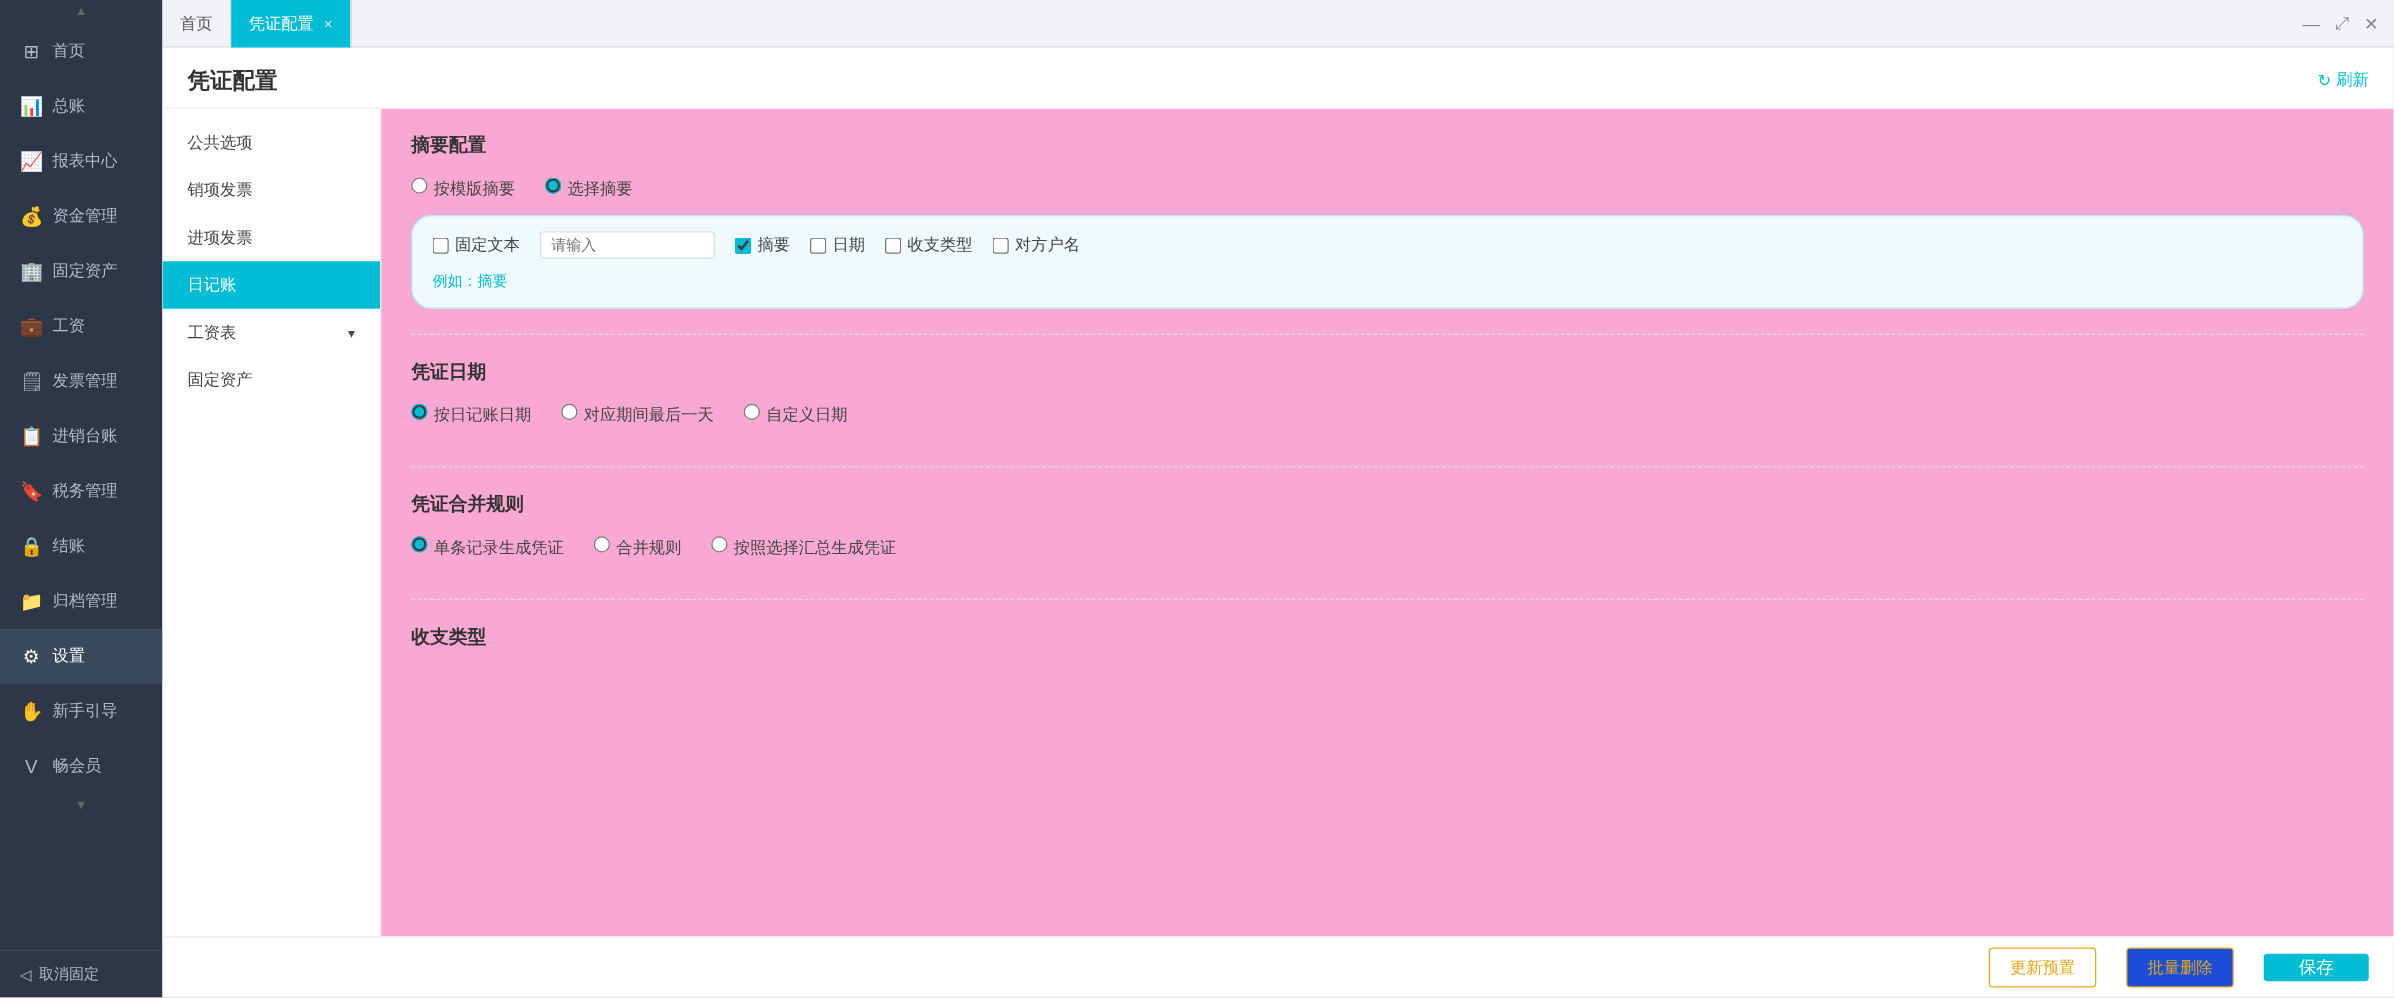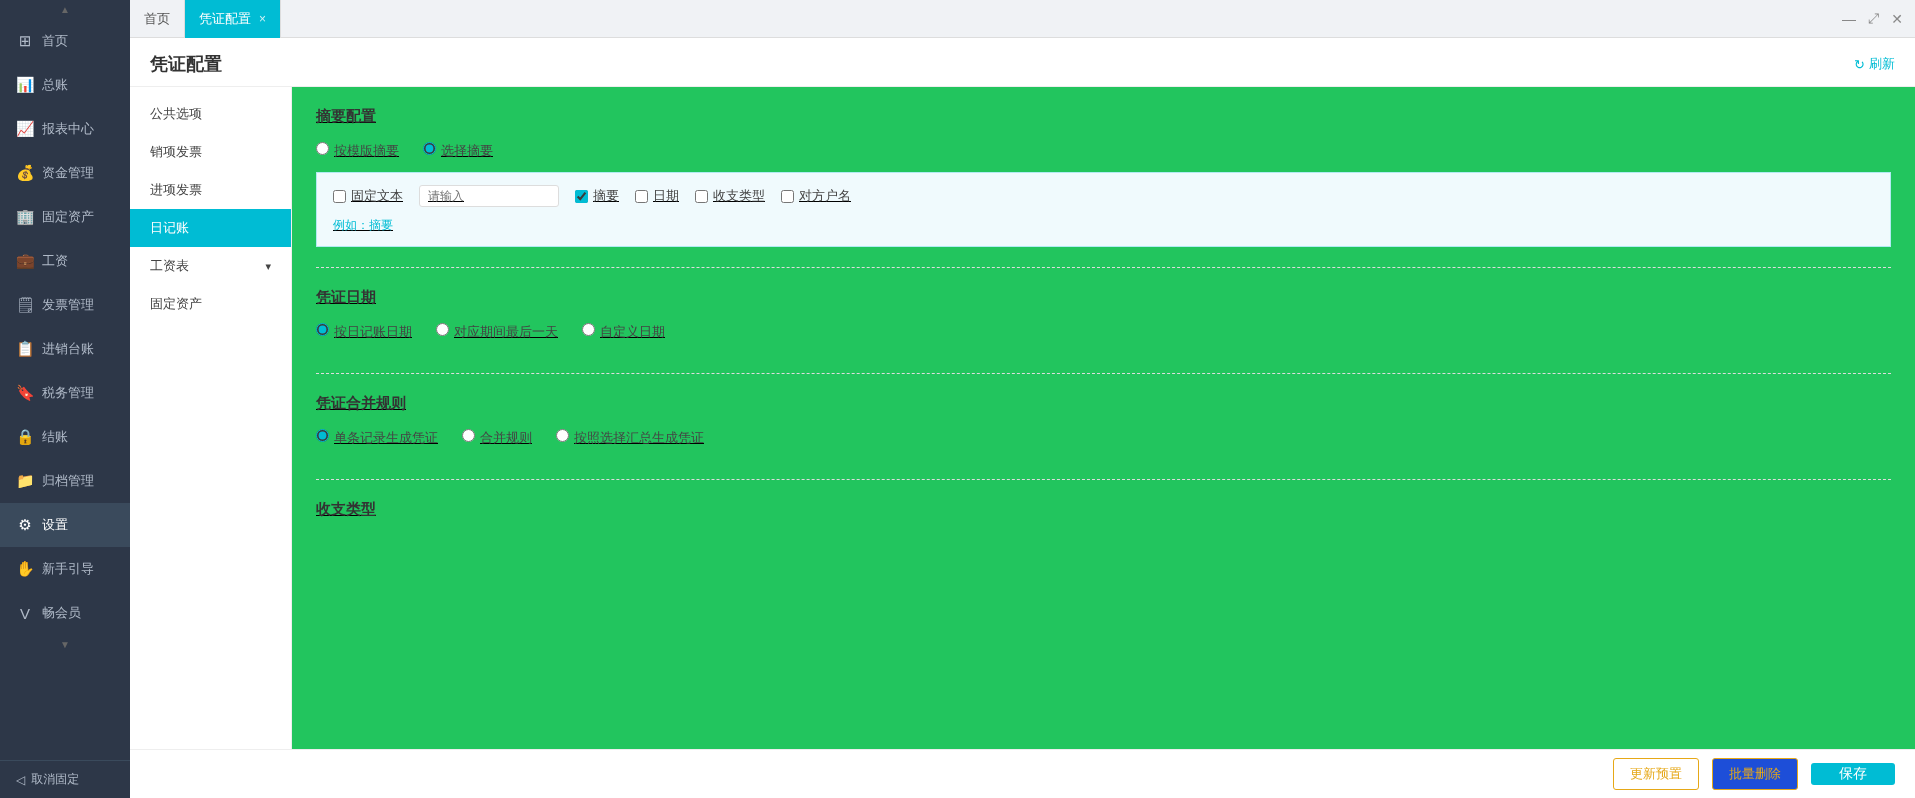--- a/index.html
+++ b/index.html
@@ -123,21 +123,21 @@
     
     .content-area {
       display: flex;
       flex: 1;
       overflow: hidden;
       background: #fff;
     }
 
     
     .left-nav {
-      width: 162px;
+      width: 175px;
       flex-shrink: 0;
       border-right: 1px solid #eee;
       background: #fff;
       padding-top: 8px;
     }
     .left-nav-item {
       padding: 10px 20px;
       cursor: pointer;
       color: #444;
       font-size: 13px;
@@ -148,23 +148,22 @@
     .left-nav-item.active {
       background: #00bcd4;
       color: #fff;
     }
 
     
     .right-content {
       flex: 1;
       overflow-y: auto;
       padding: 20px 24px;
-      background: #22c55e;
+      background: #f9a8d4;
       position: relative;
-      text-decoration: underline;
     }
 
     
     .section {
       margin-bottom: 0;
       padding-bottom: 20px;
       border-bottom: 1px dashed #ddd;
       margin-bottom: 20px;
     }
     .section:last-child { border-bottom: none; }
@@ -191,21 +190,21 @@
     }
     .radio-option input[type="radio"] {
       accent-color: #00bcd4;
       cursor: pointer;
     }
 
     
     .checkbox-options-box {
       background: #f0fafd;
       border: 1px solid #b2ebf2;
-      border-radius: 0;
+      border-radius: 16px;
       padding: 12px 16px;
       margin-top: 8px;
     }
     .checkbox-row {
       display: flex;
       align-items: center;
       gap: 16px;
       margin-bottom: 10px;
       flex-wrap: wrap;
     }
@@ -232,21 +231,21 @@
     .example-text {
       color: #00bcd4;
       font-size: 12px;
     }
 
     
     .bottom-bar {
       display: flex;
       align-items: center;
       justify-content: flex-end;
-      gap: 13px;
+      gap: 24px;
       padding: 8px 20px;
       background: #fff;
       border-top: 1px solid #eee;
       flex-shrink: 0;
     }
     .btn-outline {
       padding: 6px 16px;
       border: 1px solid #e6a817;
       color: #e6a817;
       background: #fff;

